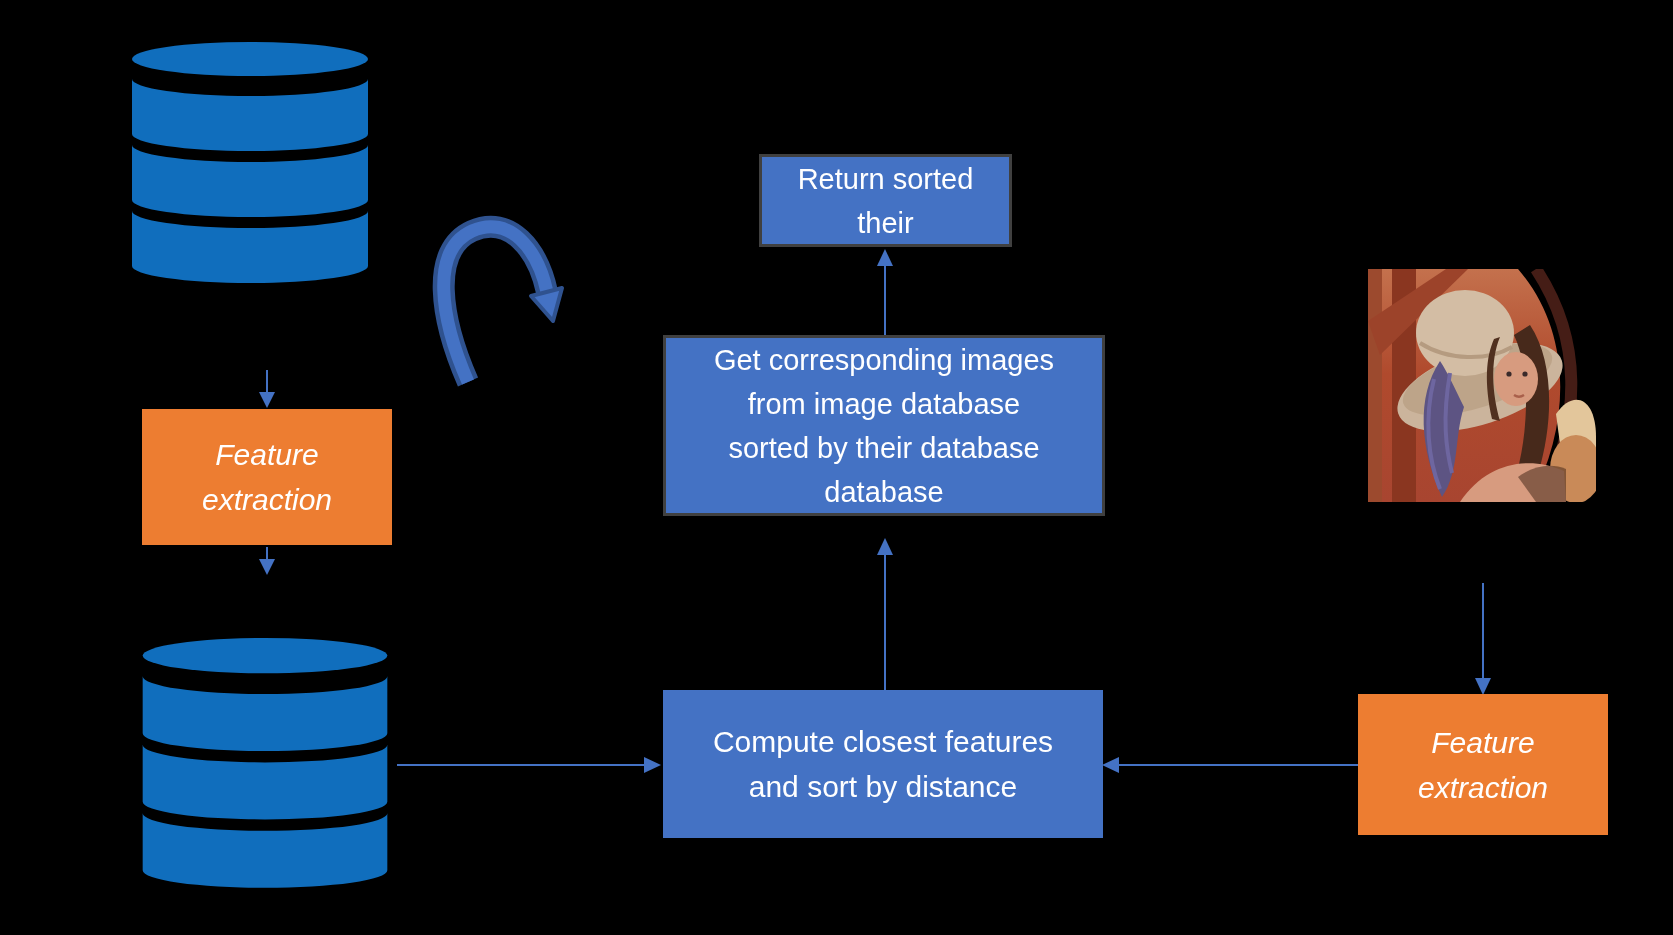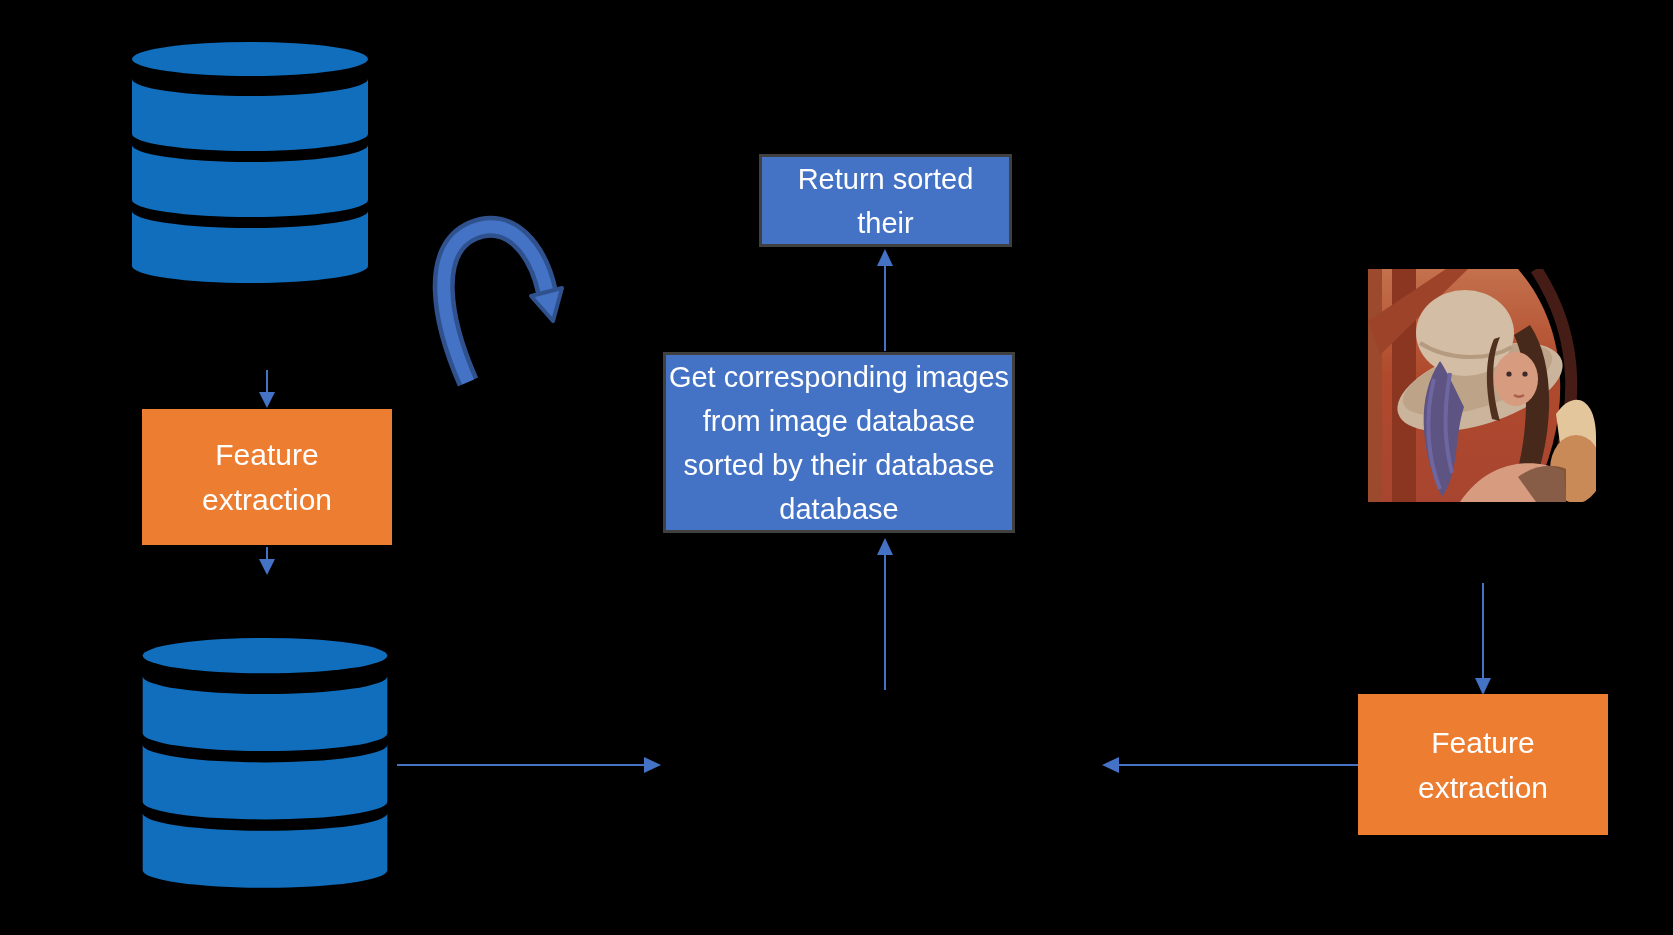--- a/index.html
+++ b/index.html
@@ -14,21 +14,21 @@
   .node {
     position:absolute;
     display:flex; flex-direction:column;
     justify-content:center; align-items:center;
     text-align:center;
     color:#FFFFFF;
     box-sizing:border-box;
   }
   .blue-box   { background:#4472C4; border:3px solid #404040; }
   .blue-box.no-border { border:none; }
-  .orange-box { background:#ED7D31; }
+  .orange-box { background:#ED7D31;font-style:italic; }
   .t30 { font-size:30px; line-height:45px; }
   .t29 { font-size:29px; line-height:44px; }
   .dbicon { position:absolute; }
   .lena { position:absolute; }
 </style>
 </head>
 <body>
 
 <div class="canvas">
 
@@ -81,27 +81,31 @@
 
   <svg class="dbicon" style="left:137px;top:638px" width="256" height="255" viewBox="0 0 240 246">
     <use href="#db-sym" fill="#106EBD"></use>
   </svg>
 
   <div class="node blue-box t29" style="left:759px;top:154px;width:253px;height:93px">
     <div>Return sorted</div>
     <div>their</div>
   </div>
 
-  <div class="node blue-box t29" style="left:663px;top:352px;width:352px;height:181px">
+  <div class="node blue-box t29" style="left:663px;top:335px;width:442px;height:181px">
     <div>Get corresponding images</div>
     <div>from image database</div>
     <div>sorted by their database</div>
     <div>database</div>
   </div>
 
+  <div class="node blue-box no-border t30" style="left:663px;top:690px;width:440px;height:148px">
+    <div>Compute closest features</div>
+    <div>and sort by distance</div>
+  </div>
 
   <svg class="lena" style="left:1368px;top:269px" width="228" height="233" viewBox="0 0 228 233">
     <defs>
       <linearGradient id="lbg" x1="0" y1="0" x2="0" y2="1">
         <stop offset="0" stop-color="#c4714d"></stop>
         <stop offset="0.45" stop-color="#b04a2d"></stop>
         <stop offset="1" stop-color="#a84530"></stop>
       </linearGradient>
     </defs>
     <rect width="228" height="233" fill="url(#lbg)"></rect>

